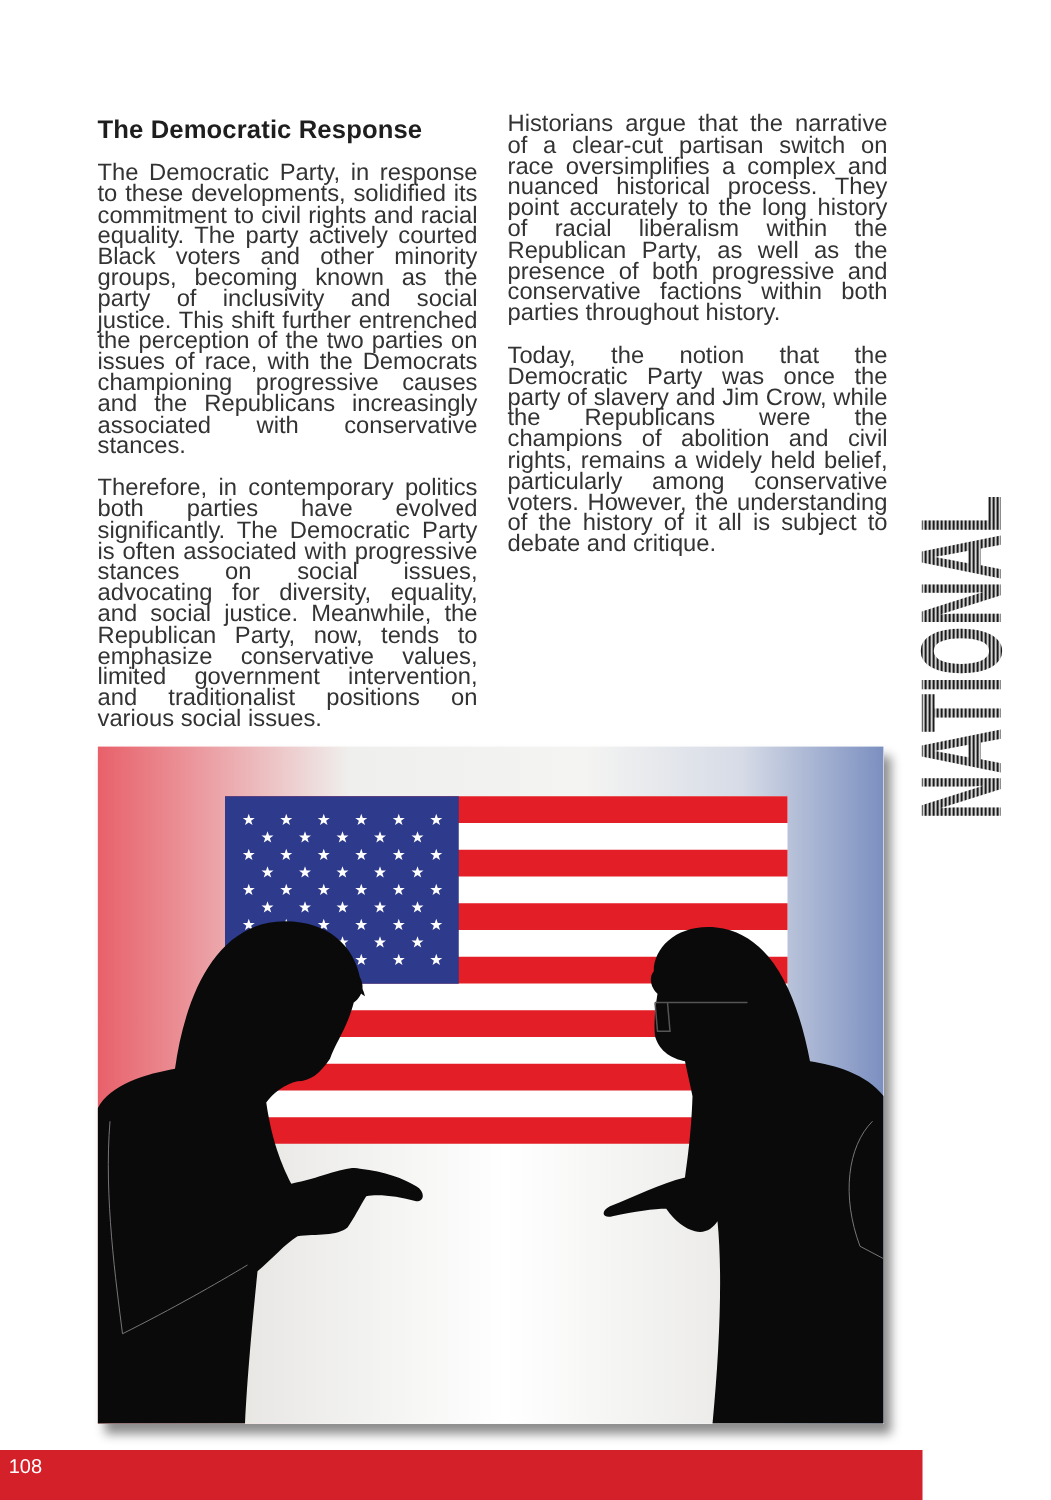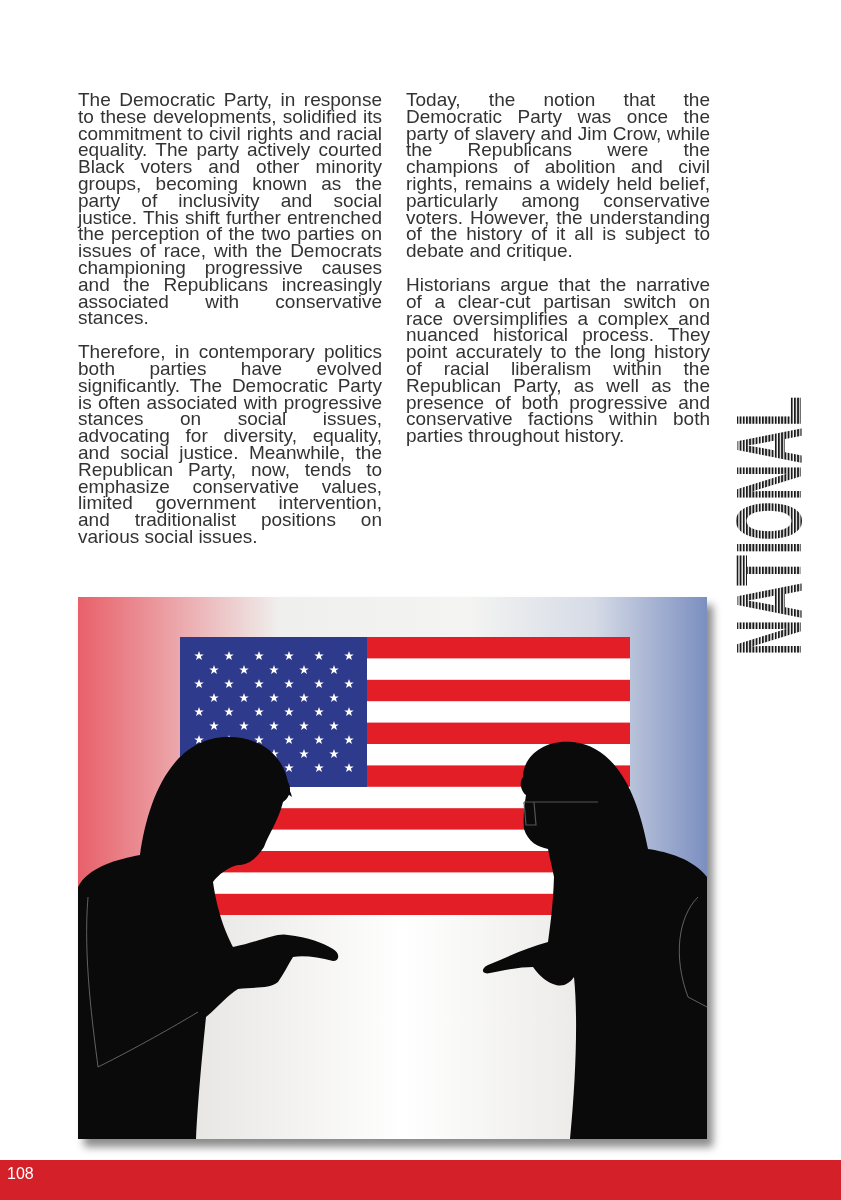--- a/index.html
+++ b/index.html
@@ -10,34 +10,35 @@
   .col.right { left:406px; }
   .col h2 { margin:0 0 15px 0; font-size:20.5px; font-weight:bold; color:#1e1e1e; letter-spacing:0.1px; line-height:24px; }
   .col p { margin:0 0 17px 0; font-size:19px; line-height:16.8px; text-align:justify; color:#333333; }
 
   .side-word { position:absolute; left:730px; top:395px; width:74px; height:262px; }
 
   .figure { position:absolute; left:78px; top:597px; width:629px; height:542px;
             box-shadow: 6px 8px 8px rgba(0,0,0,0.45); overflow:hidden; }
   .figure svg { display:block; }
 
-  .footer { position:absolute; left:0; top:1160px; width:841px; height:40px; background:#d42129; }
+  .footer { position:absolute; left:0; top:1160px; width:738px; height:40px; background:#d42129; }
   .page-num { position:absolute; left:7px; top:5px; color:#ffffff; font-size:16px; }
 </style>
 </head>
 <body>
 
 <div class="col left">
+  <h2>The Democratic Response</h2>
   <p>The Democratic Party, in response to these developments, solidified its commitment to civil rights and racial equality. The party actively courted Black voters and other minority groups, becoming known as the party of inclusivity and social justice. This shift further entrenched the perception of the two parties on issues of race, with the Democrats championing progressive causes and the Republicans increasingly associated with conservative stances.</p>
   <p>Therefore, in contemporary politics both par­ties have evolved significantly. The Demo­cratic Party is often associated with progres­sive stances on social issues, advocating for diversity, equality, and social justice. Mean­while, the Republican Party, now, tends to emphasize conservative values, limited gov­ernment intervention, and traditionalist posi­tions on various social issues.</p>
 </div>
 
 <div class="col right">
+  <p>Historians argue that the narrative of a clear-cut partisan switch on race oversimplifies a complex and nuanced historical process. They point accurately to the long history of racial liberalism within the Republican Party, as well as the presence of both progressive and conservative factions within both parties throughout history.</p>
   <p>Today, the notion that the Democratic Party was once the party of slavery and Jim Crow, while the Republicans were the champions of abolition and civil rights, remains a widely held belief, particularly among conservative voters. However, the understanding of the history of it all is subject to debate and critique.</p>
-  <p>Historians argue that the narrative of a clear-cut partisan switch on race oversimplifies a complex and nuanced historical process. They point accurately to the long history of racial liberalism within the Republican Party, as well as the presence of both progressive and conservative factions within both parties throughout history.</p>
 </div>
 
 <div class="side-word">
   <svg width="74" height="262" viewBox="0 0 74 262" xmlns="http://www.w3.org/2000/svg">
     <defs>
       <pattern id="vstripes" width="3.2" height="10" patternUnits="userSpaceOnUse">
         <rect x="0" y="0" width="1.9" height="10" fill="#1a1a1a"></rect>
       </pattern>
       <mask id="wordmask">
         <rect width="74" height="262" fill="black"></rect>

